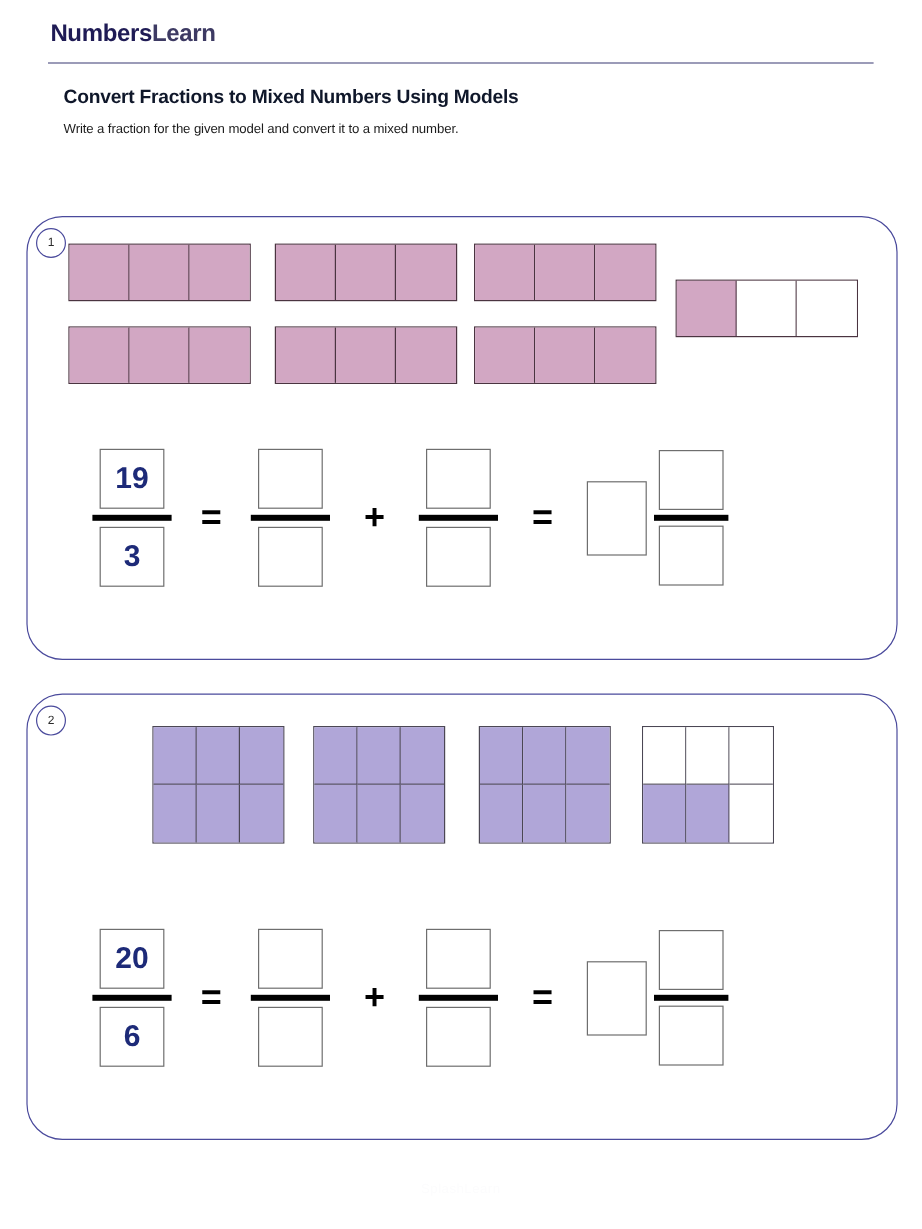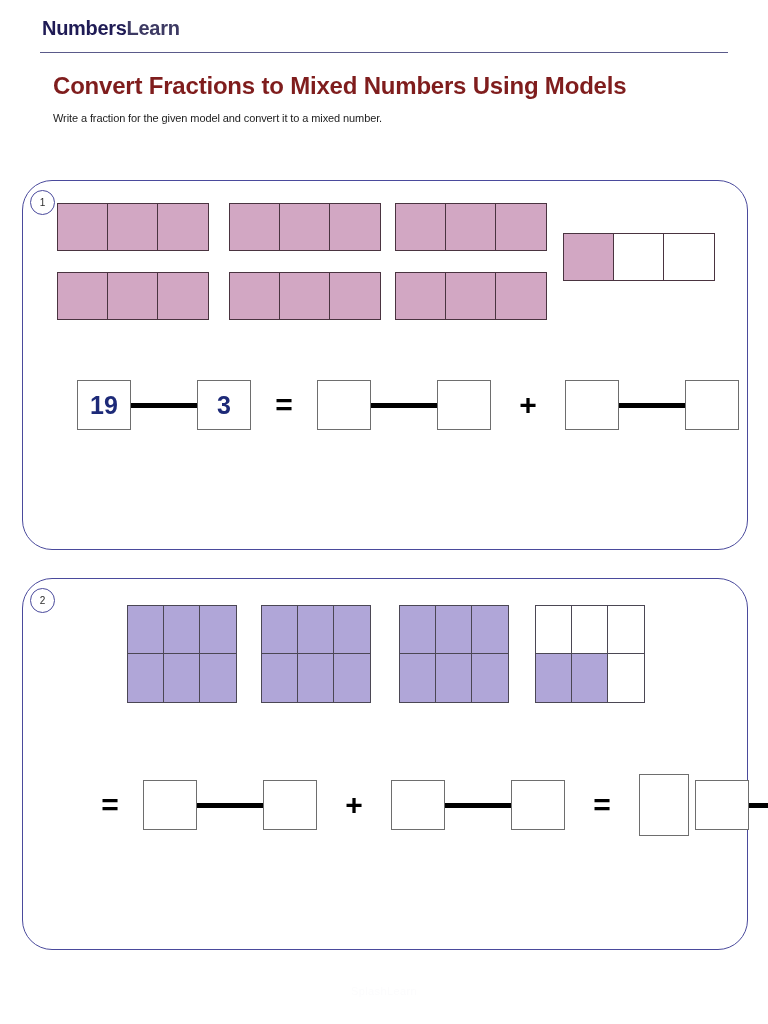--- a/index.html
+++ b/index.html
@@ -49,23 +49,23 @@
   }
 
   
   .title-block {
     position: absolute;
     left: 53px;
     top: 72px;
     width: 680px;
   }
   .worksheet-title {
-    font-size: 24px;
-    font-weight: bold;
-    color: #7f1d1d;
+    font-size: 16px;
+    font-weight: bold;
+    color: #0f172a;
     letter-spacing: -0.2px;
     line-height: 1.2;
     white-space: nowrap;
   }
   .worksheet-subtitle {
     margin-top: 11px;
     font-size: 11px;
     color: #1c1c1c;
     letter-spacing: -0.1px;
     white-space: nowrap;
@@ -145,21 +145,21 @@
   .gridmodel .gcell.filled { background: #b0a6d8; }
 
   
   .equation {
     position: absolute;
     display: flex;
     align-items: center;
   }
   .frac {
     display: flex;
-    flex-direction: row;
+    flex-direction: column;
     align-items: center;
   }
   .frac .numbox,
   .frac .denbox {
     width: 54px;
     height: 50px;
     border: 1.6px solid #6e6e6e;
     background: #ffffff;
     display: flex;
     align-items: center;
@@ -352,20 +352,25 @@
         <div class="gcell"></div>
         <div class="gcell"></div>
         <div class="gcell filled"></div>
         <div class="gcell filled"></div>
         <div class="gcell"></div>
       </div>
     </div>
 
     <div class="equation" style="left:54px; top:195px;">
 
+      <div class="frac">
+        <div class="numbox">20</div>
+        <div class="fbar"></div>
+        <div class="denbox">6</div>
+      </div>
 
       <div class="op equals" style="width:66px;">=</div>
 
       <div class="frac">
         <div class="numbox"></div>
         <div class="fbar"></div>
         <div class="denbox"></div>
       </div>
 
       <div class="op" style="width:74px;">+</div>

